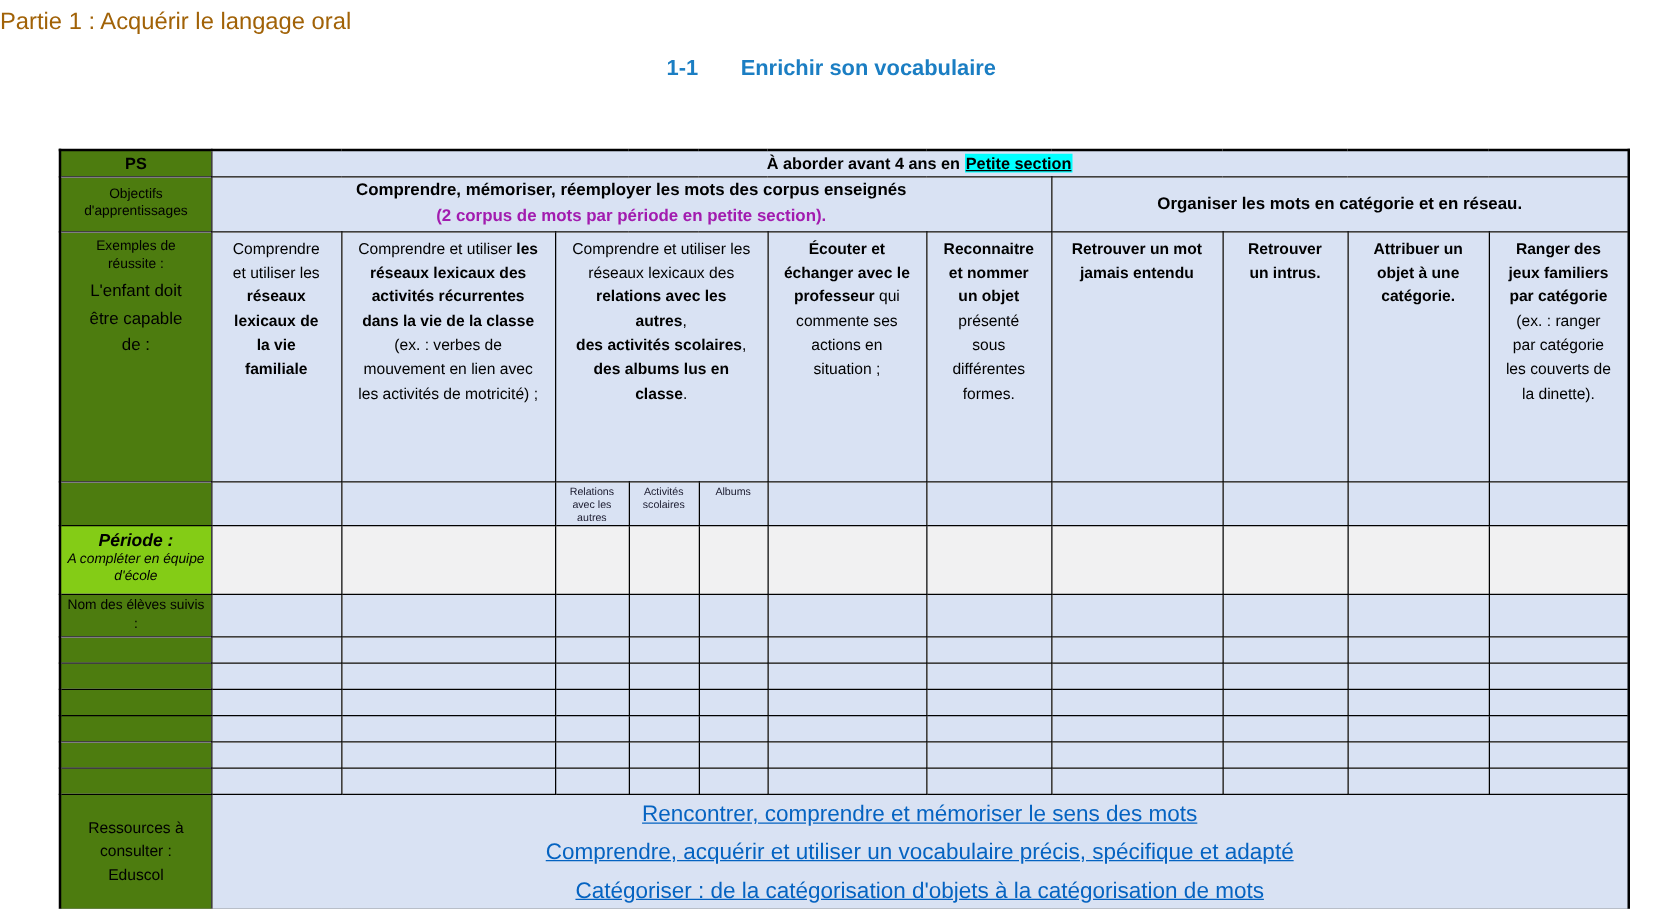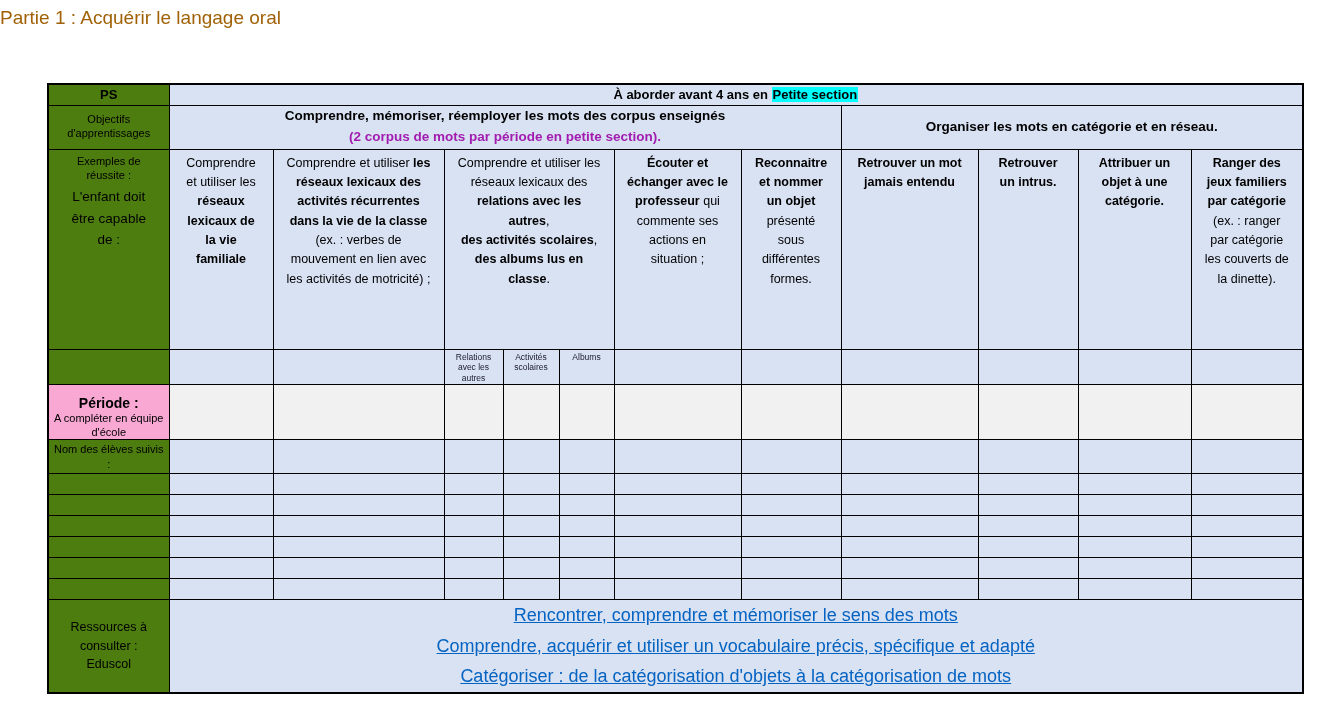--- a/index.html
+++ b/index.html
@@ -37,60 +37,63 @@
     background: #D9E2F3;
     text-align: center;
     vertical-align: middle;
     overflow: hidden;
     padding: 0 2px;
   }
   td.white { background: #4d7c0f; }
 
   tr.r-ps { height: 21px; }
   tr.r-ps td { font-weight: 700; font-size: 13px; }
-  .hl { background: #00FFFF; padding: 0 1px; }
+  .hl { background: #00FFFF; padding: 0 1px; text-decoration: underline; }
 
   tr.r-obj { height: 44px; }
   td.obj-label { font-size: 11px; font-weight: 400; line-height: 1.25; }
   td.obj-head { font-weight: 700; font-size: 13.5px; line-height: 1.55; }
   .red-note { color: #a21caf; }
 
   tr.r-ex { height: 200px; }
   tr.r-ex td { vertical-align: top; font-size: 12.5px; line-height: 1.55; padding: 4px 12px; }
   td.ex-label { padding-top: 22px; }
   .ex-intro { font-size: 11px; line-height: 1.3; padding: 0 12px; }
   .ex-main { font-size: 13.5px; line-height: 1.6; margin-top: 4px; padding: 0 10px; }
   .b { font-weight: 700; }
 
   tr.r-sub { height: 35px; }
   tr.r-sub td { vertical-align: top; font-size: 8.5px; line-height: 1.25; padding-top: 2px; color: #1a1a2e; }
 
   tr.r-per { height: 55px; }
   tr.r-per td { background: #F1F1F2; }
-  tr.r-per td.white { background: #f9a8d4; vertical-align: top; padding-top: 10px; }
+  tr.r-per td.white { background: #84cc16; vertical-align: top; padding-top: 3px; font-style: italic; }
   .per-label { font-size: 14px; font-weight: 700; }
   .per-sub { font-size: 11px; line-height: 1.3; }
 
   tr.r-nom { height: 34px; }
   td.nom-label { font-size: 11px; line-height: 1.35; }
 
   tr.r-empty { height: 21px; }
 
   tr.r-res { height: 68px; }
   td.res-label { font-size: 12.5px; line-height: 1.5; margin-left: 36px; }
   td.res-links { font-size: 18px; line-height: 1.7; }
   a.edu-link { color: #0563C1; text-decoration: underline; cursor: pointer; }
 </style>
 </head>
 <body>
 
 <div class="page">
 
   <div class="page-title">Partie 1 : Acquérir le langage oral</div>
 
+  <div class="page-subtitle">
+    <span class="num">1-1</span><span>Enrichir son vocabulaire</span>
+  </div>
 
   <table class="doc-table">
     <colgroup>
       <col style="width:121px">
         <col style="width:104px">
         <col style="width:171px">
       <col style="width:59px">
         <col style="width:56px">
         <col style="width:55px">
       <col style="width:127px">

